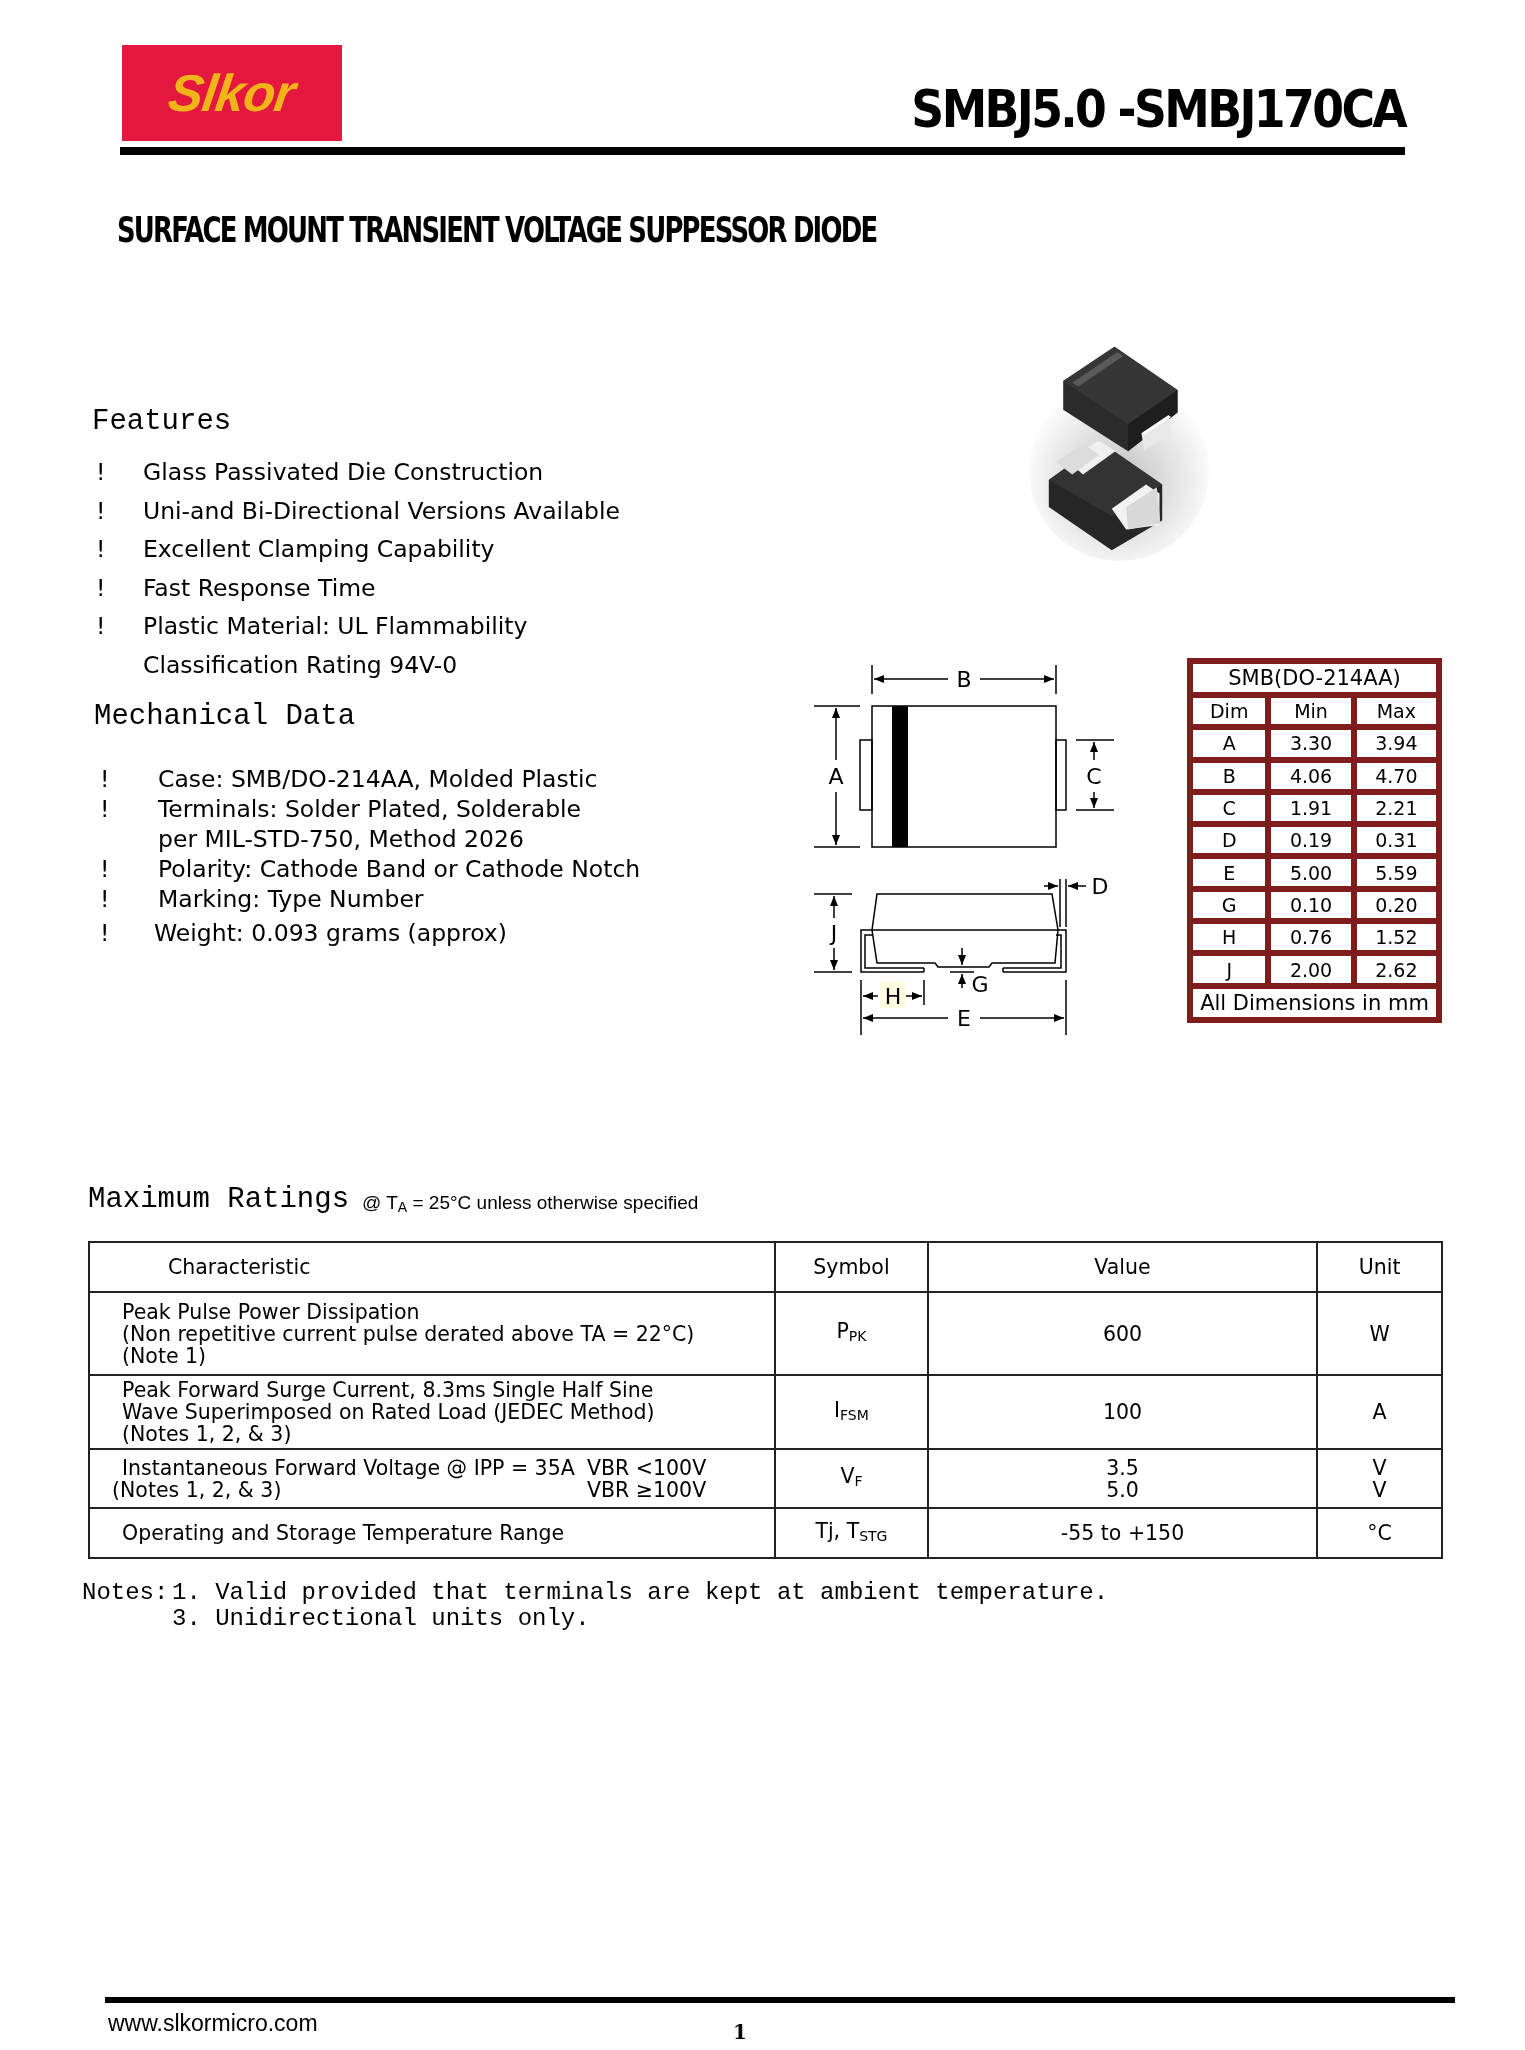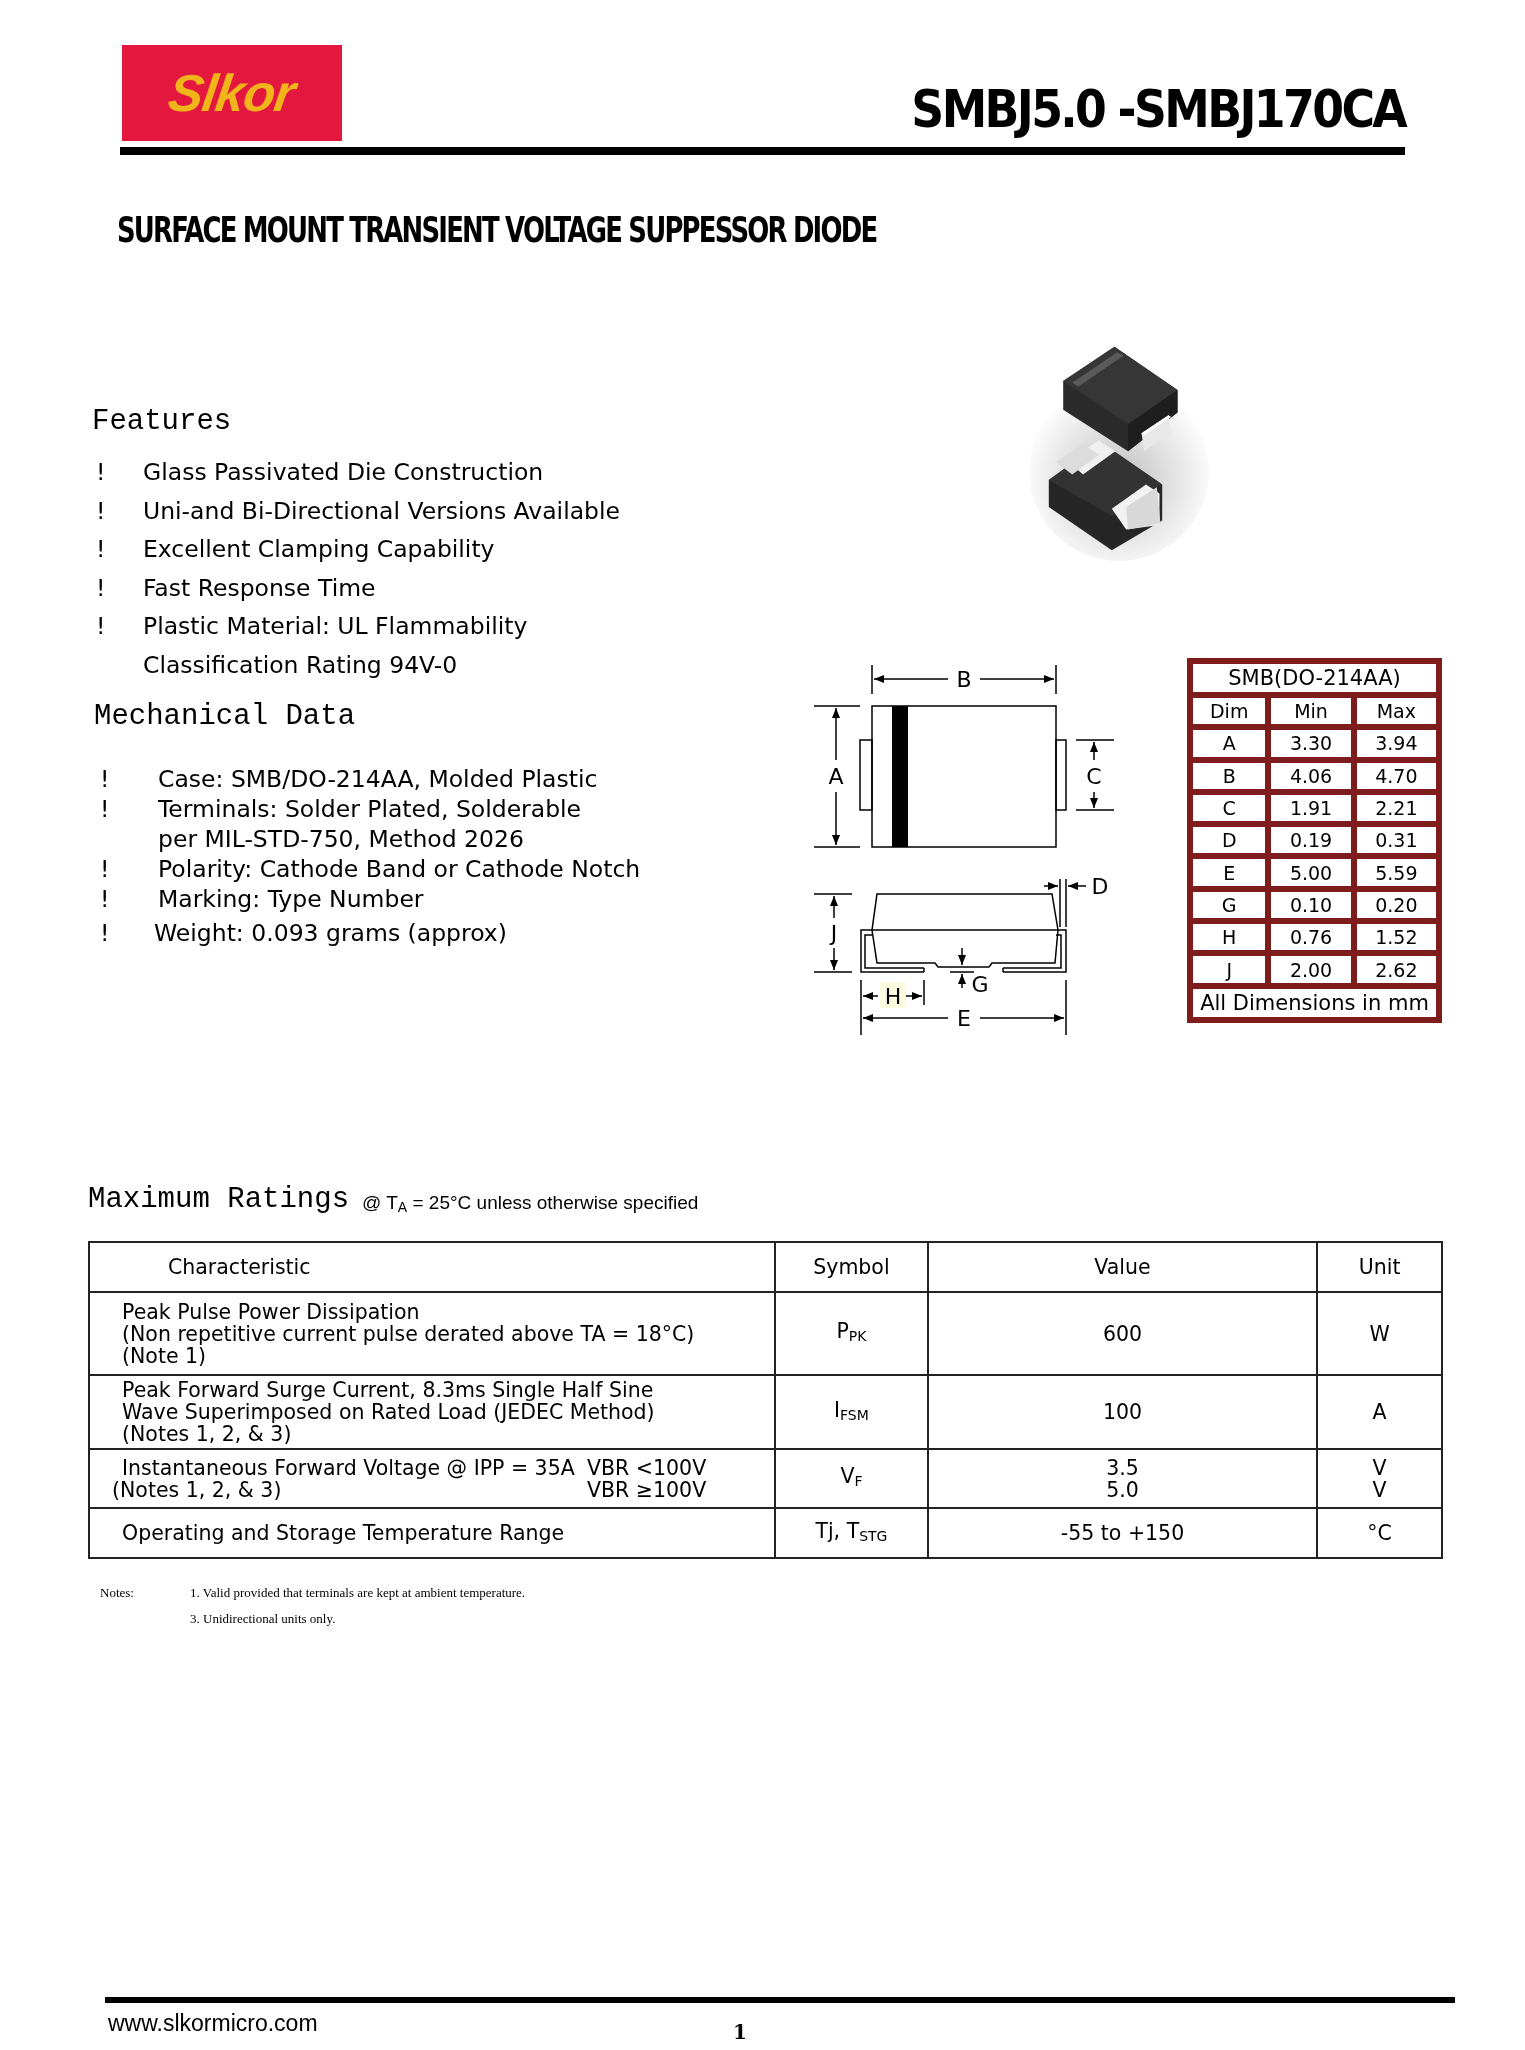--- a/index.html
+++ b/index.html
@@ -41,21 +41,21 @@
   .ratings-table { left: 88px; top: 1241px; width: 1355px; border-collapse: collapse; border: 2px solid #222; }
   .ratings-table th, .ratings-table td { border: 2px solid #222; font-weight: normal; font-size: 20.5px; line-height: 22px; vertical-align: middle; }
   .ratings-table th { height: 50px; text-align: center; }
   .ratings-table td.char { text-align: left; padding-left: 32px; }
   .ratings-table td.center { text-align: center; }
   .ratings-table th.char-head { text-align: left; padding-left: 78px; }
   .char-inner { position: relative; }
   .vbr { position: absolute; left: 465px; top: 0; line-height: 22px; }
   sub { font-size: 14px; vertical-align: -3px; }
 
-  .notes { left: 100px; top: 1580px; font-size: 13px; line-height: 26px; font-family: Liberation Serif, serif; }
+  .notes { left: 82px; top: 1580px; font-size: 24px; line-height: 26px; font-family: Liberation Mono, monospace; }
   .notes .row { display: flex; white-space: nowrap; }
   .notes .lbl { width: 90px; }
 
   
   .rule-bottom { left: 105px; top: 1997px; width: 1350px; height: 6px; background: #000; }
   .footer-url { left: 108px; top: 2010px; font-size: 23px; font-family: "Liberation Sans", sans-serif; white-space: nowrap; }
   .page-num { left: 733px; top: 2020px; font-size: 20px; font-family: "DejaVu Serif", serif; font-weight: bold; }
 </style>
 </head>
 <body>
@@ -303,21 +303,21 @@
   <tbody>
       <tr>
     <th class="char-head">Characteristic</th>
     <th>Symbol</th>
     <th>Value</th>
     <th>Unit</th>
   </tr>
   <tr style="height:83px;border-radius:31px;">
     <td class="char">
       <div>Peak Pulse Power Dissipation</div>
-      <div>(Non repetitive current pulse derated above TA = 18°C)</div>
+      <div>(Non repetitive current pulse derated above TA = 22°C)</div>
       <div>(Note 1)</div>
     </td>
     <td class="center"><span>P</span><sub>PK</sub></td>
     <td class="center">600</td>
     <td class="center">W</td>
   </tr>
   <tr style="height:74px;">
     <td class="char">
       <div>Peak Forward Surge Current, 8.3ms Single Half Sine</div>
       <div>Wave Superimposed on Rated Load (JEDEC Method)</div>

